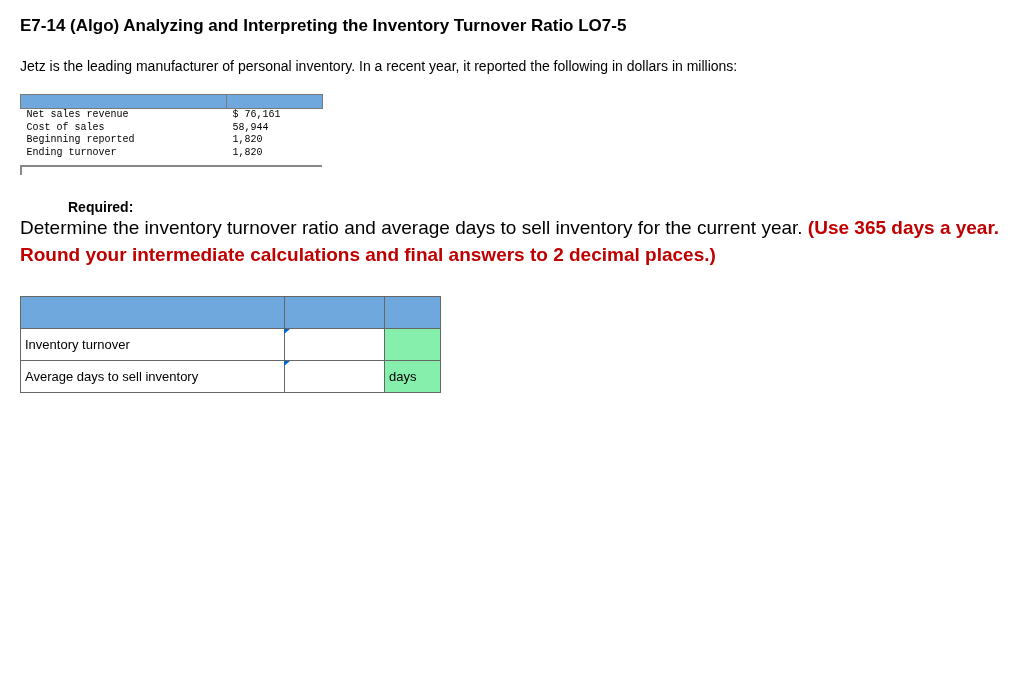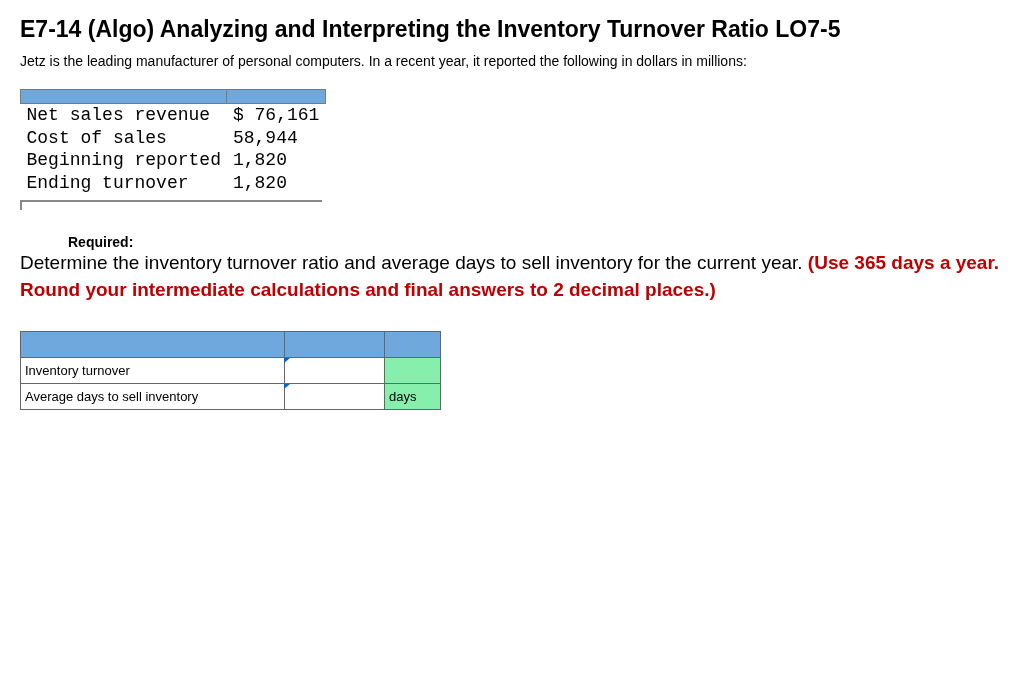--- a/index.html
+++ b/index.html
@@ -6,22 +6,22 @@
     body {
       font-family: Arial, Helvetica, sans-serif;
       background: #ffffff;
       padding: 16px 20px;
       color: #000000;
       width: 1024px;
       font-size: 14px;
     }
     .title {
       font-weight: bold;
-      font-size: 23px;
-      margin-bottom: 10px;
+      font-size: 17px;
+      margin-bottom: 22px;
     }
     .description {
       font-size: 14px;
       margin-bottom: 20px;
     }
     .data-table {
       border-collapse: collapse;
       margin-bottom: 6px;
     }
     .header-row td {
@@ -32,21 +32,21 @@
       background: #6ea8dc;
       width: 206px;
     }
     .header-cell-2 {
       background: #6ea8dc;
       width: 96px;
     }
     .data-row td {
       padding: 0 6px;
       font-family: 'Courier New', Courier, monospace;
-      font-size: 18px;
+      font-size: 10px;
       line-height: 1.25;
     }
     .data-label {
       text-align: left;
       white-space: pre;
     }
     .data-value {
       text-align: left;
       white-space: pre;
     }
@@ -72,21 +72,21 @@
     .red-text {
       color: #c00000;
       font-weight: bold;
     }
     .answer-table {
       border-collapse: collapse;
     }
     .answer-table td {
       border: 1px solid #666666;
       padding: 2px 4px;
-      height: 26px;
+      height: 32px;
       font-size: 13px;
     }
     .ah-1 { background: #6ea8dc; width: 264px; }
     .ah-2 { background: #6ea8dc; width: 100px; border-bottom: 2px solid #0055aa; }
     .ah-3 { background: #6ea8dc; width: 56px; }
     .ans-label { width: 264px; background: #fff; }
     .ans-input { width: 100px; background: #fff; position: relative; }
     .ans-unit { width: 56px; background: #86efac; }
     .tri {
       position: absolute;
@@ -96,21 +96,21 @@
       height: 0;
       border-top: 5px solid #0066cc;
       border-right: 6px solid transparent;
     }
   </style>
 </head>
 <body>
 
 <div class="title">E7-14 (Algo) Analyzing and Interpreting the Inventory Turnover Ratio LO7-5</div>
 
-<div class="description">Jetz is the leading manufacturer of personal computers. In a recent year, it reported the following in dollars in millions:</div>
+<div class="description">Jetz is the leading manufacturer of personal inventory. In a recent year, it reported the following in dollars in millions:</div>
 
 <table class="data-table">
   <tbody>
       <tr class="header-row">
     <td class="header-cell-1"></td>
     <td class="header-cell-2"></td>
   </tr>
   <tr class="data-row">
     <td class="data-label">Net sales revenue</td>
     <td class="data-value">$ 76,161</td>

